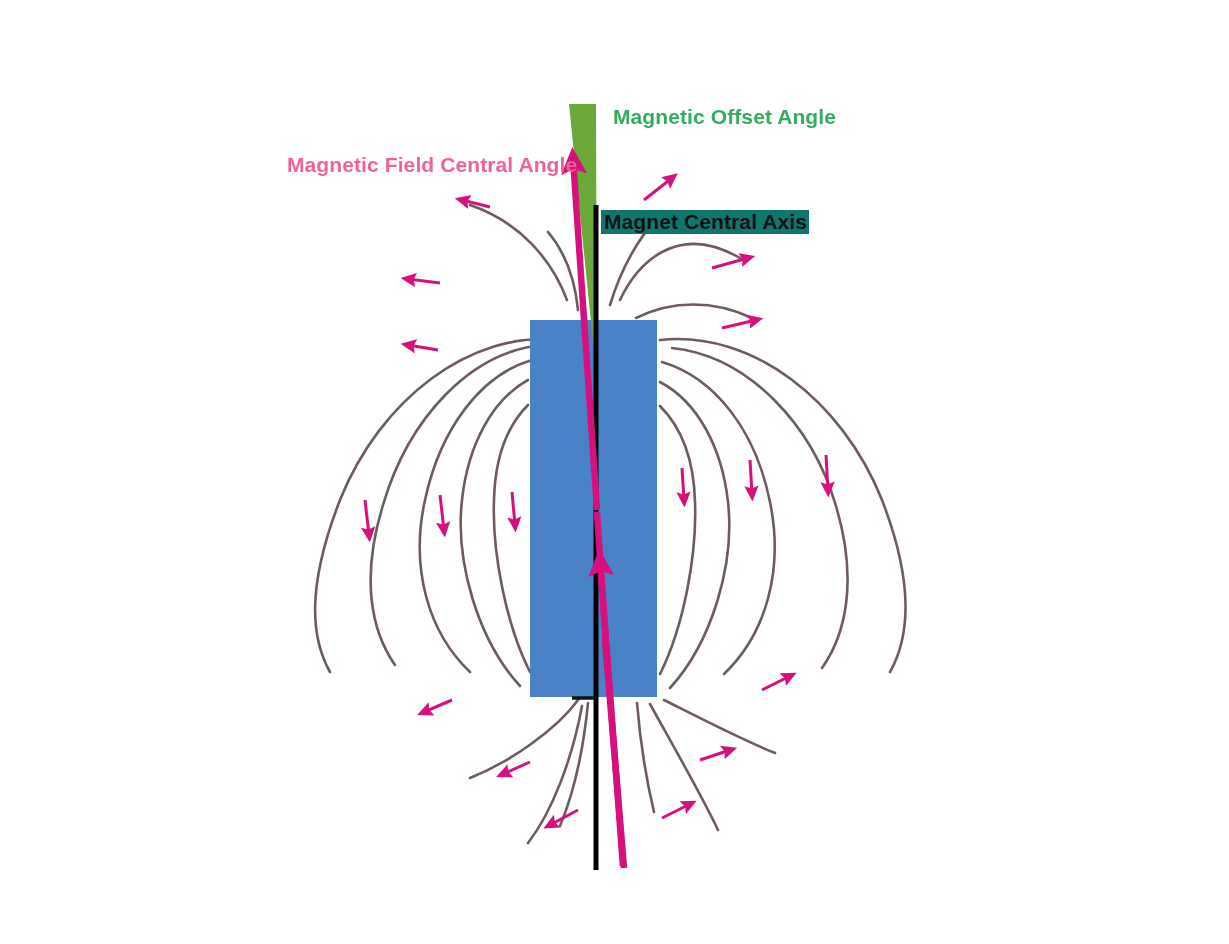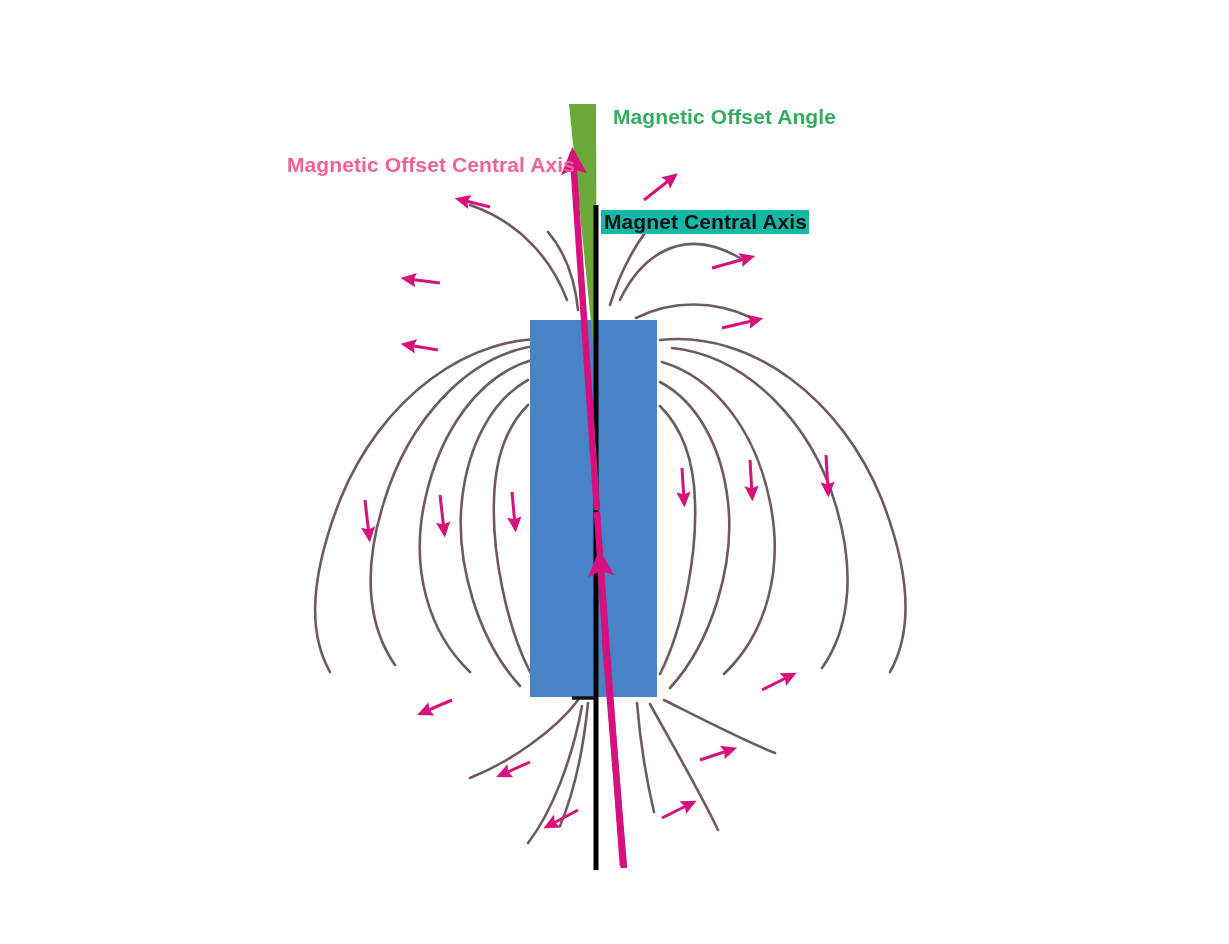--- a/index.html
+++ b/index.html
@@ -43,21 +43,21 @@
     left: 613px;
     top: 106px;
   }
   #label-field-axis {
     left: 287px;
     top: 154px;
   }
   #label-magnet-axis {
     left: 601px;
     top: 210px;
-    background: #14b8a6;
+    background: #0f766e;
     padding: 1px 2px 2px 3px;
   }
 </style>
 </head>
 <body>
 
 <div id="stage">
 
   <svg id="figure-svg" viewBox="0 0 1229 944" xmlns="http://www.w3.org/2000/svg">
 
@@ -152,17 +152,17 @@
     </g>
 
     <g>
       <line x1="572" y1="698" x2="597" y2="698" stroke="#111111" stroke-width="3.5"></line>
     </g>
 
   </svg>
 
   <div class="lbl" id="label-offset-angle" style="color:#32ad5e;">Magnetic Offset Angle</div>
 
-  <div class="lbl" id="label-field-axis" style="color:#f2629a;">Magnetic Offset Central Axis</div>
+  <div class="lbl" id="label-field-axis" style="color:#f2629a;">Magnetic Field Central Angle</div>
 
   <div class="lbl" id="label-magnet-axis" style="color:#111111;">Magnet Central Axis</div>
 
 </div>
 
 </body></html>

